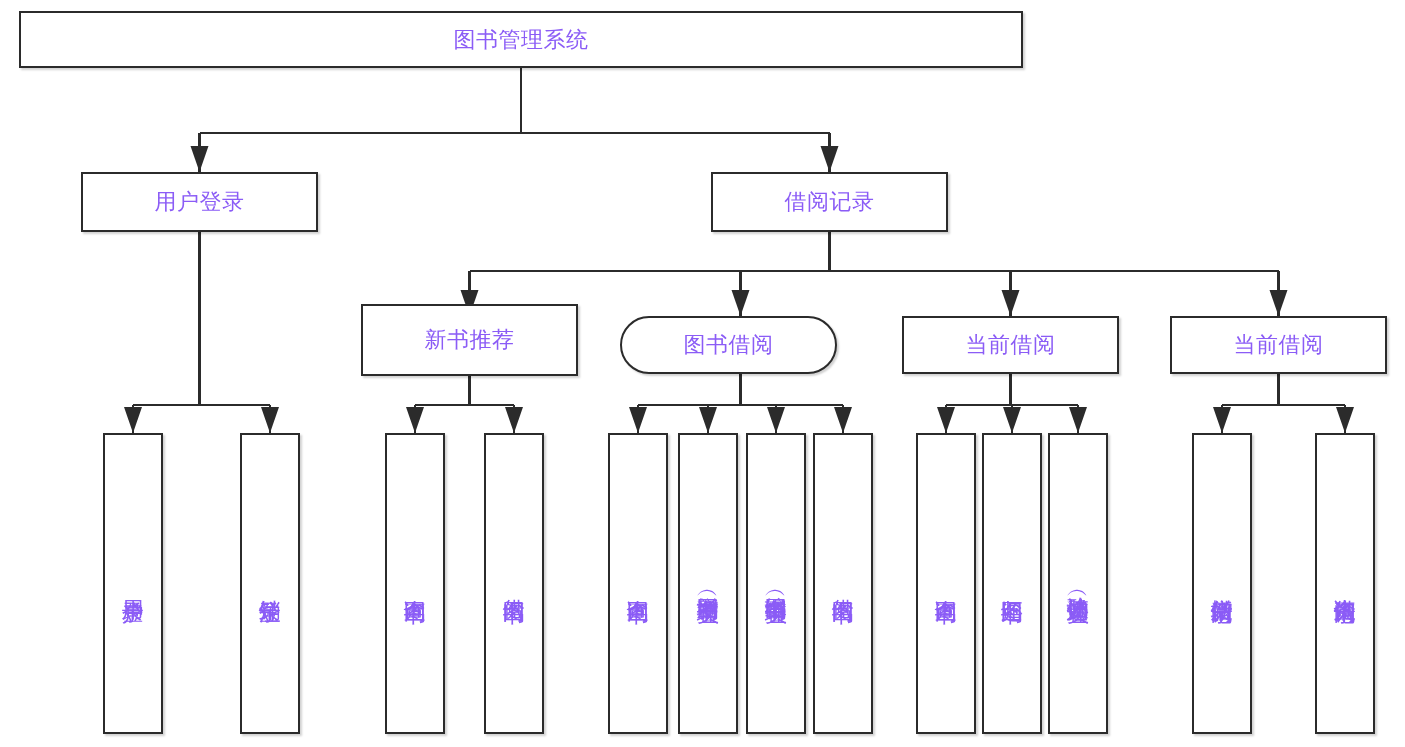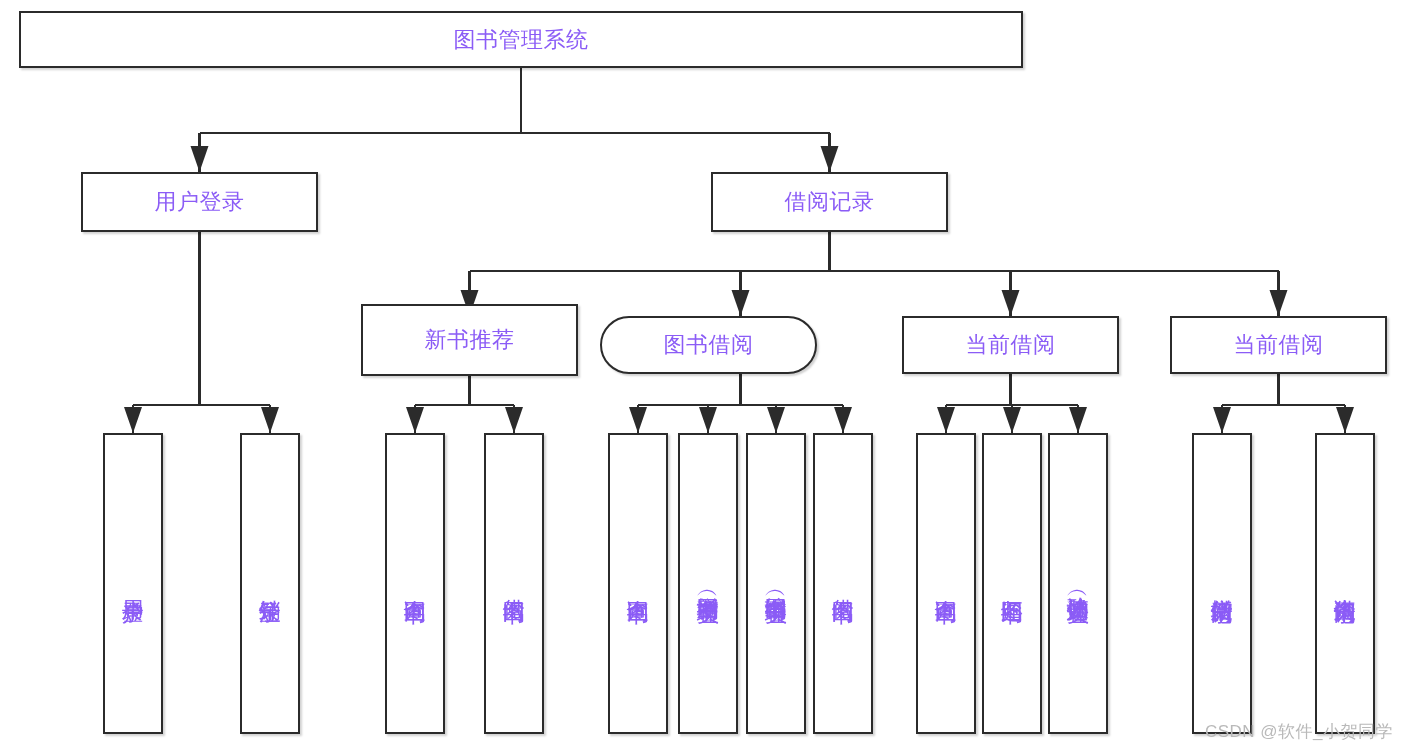--- a/index.html
+++ b/index.html
@@ -136,21 +136,21 @@
       </div>
       <div class="node-box" style="left: 81px; top: 172px; width: 237px; height: 60px;">
         <span class="node-label">用户登录</span>
       </div>
       <div class="node-box" style="left: 711px; top: 172px; width: 237px; height: 60px;">
         <span class="node-label">借阅记录</span>
       </div>
       <div class="node-box" style="left: 361px; top: 304px; width: 217px; height: 72px;">
         <span class="node-label">新书推荐</span>
       </div>
-      <div class="node-box" style="left: 600px; top: 316px; width: 217px; height: 58px; border-radius: 29px;">
+      <div class="node-box" style="left: 620px; top: 316px; width: 217px; height: 58px; border-radius: 29px;">
         <span class="node-label">图书借阅</span>
       </div>
       <div class="node-box" style="left: 902px; top: 316px; width: 217px; height: 58px;">
         <span class="node-label">当前借阅</span>
       </div>
       <div class="node-box" style="left: 1170px; top: 316px; width: 217px; height: 58px;">
         <span class="node-label">当前借阅</span>
       </div>
       <div class="node-box vertical" style="left: 103px; top: 433px; width: 60px; height: 301px;">
         <span class="node-label">用户登录</span>
@@ -186,15 +186,14 @@
         <span class="node-label">确认归还（管理员）</span>
       </div>
       <div class="node-box vertical" style="left: 1192px; top: 433px; width: 60px; height: 301px;">
         <span class="node-label">新增借阅记录</span>
       </div>
       <div class="node-box vertical" style="left: 1315px; top: 433px; width: 60px; height: 301px;">
         <span class="node-label">查询借阅记录</span>
       </div>
     </div>
 
-  <div id="watermark">CSDN @软件_小贺同学</div>
 
 </div>
 
 </body></html>

